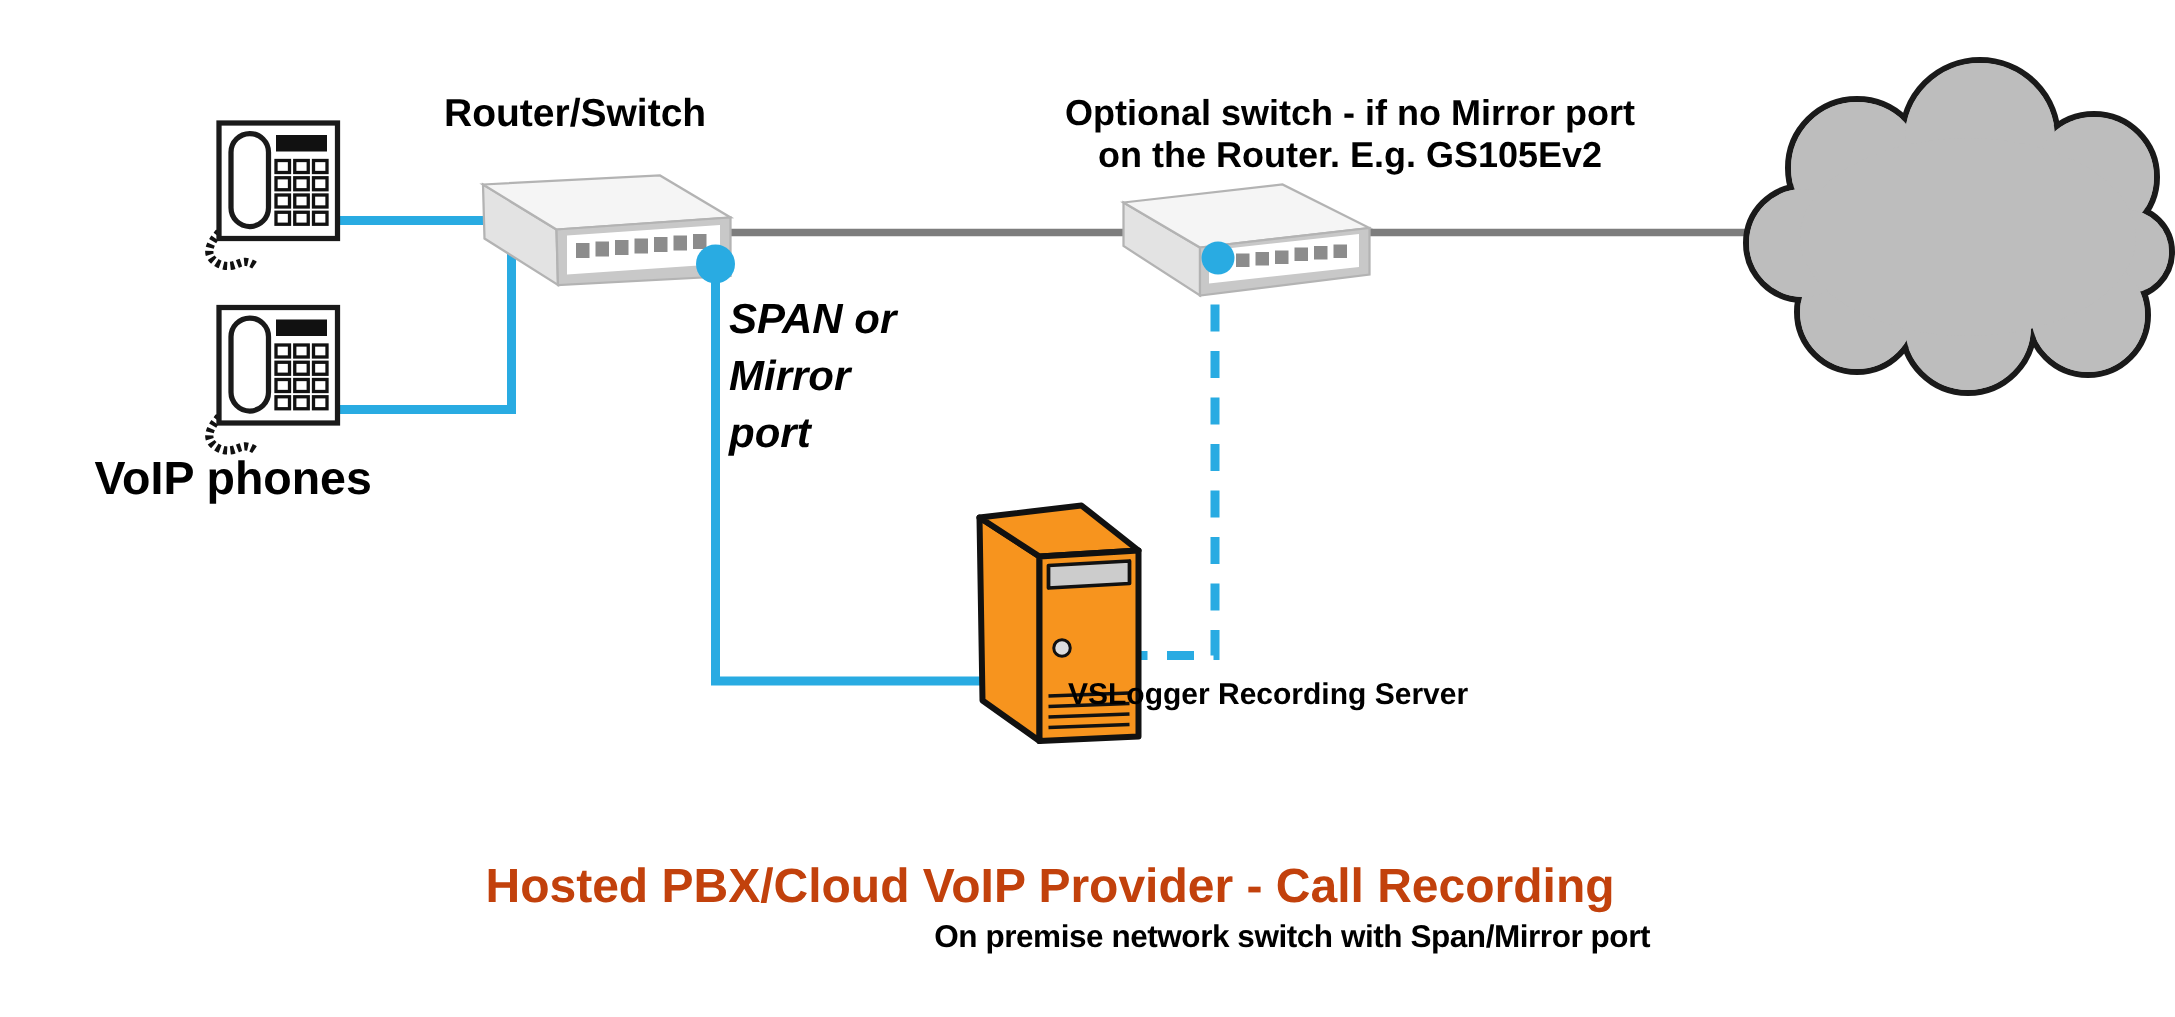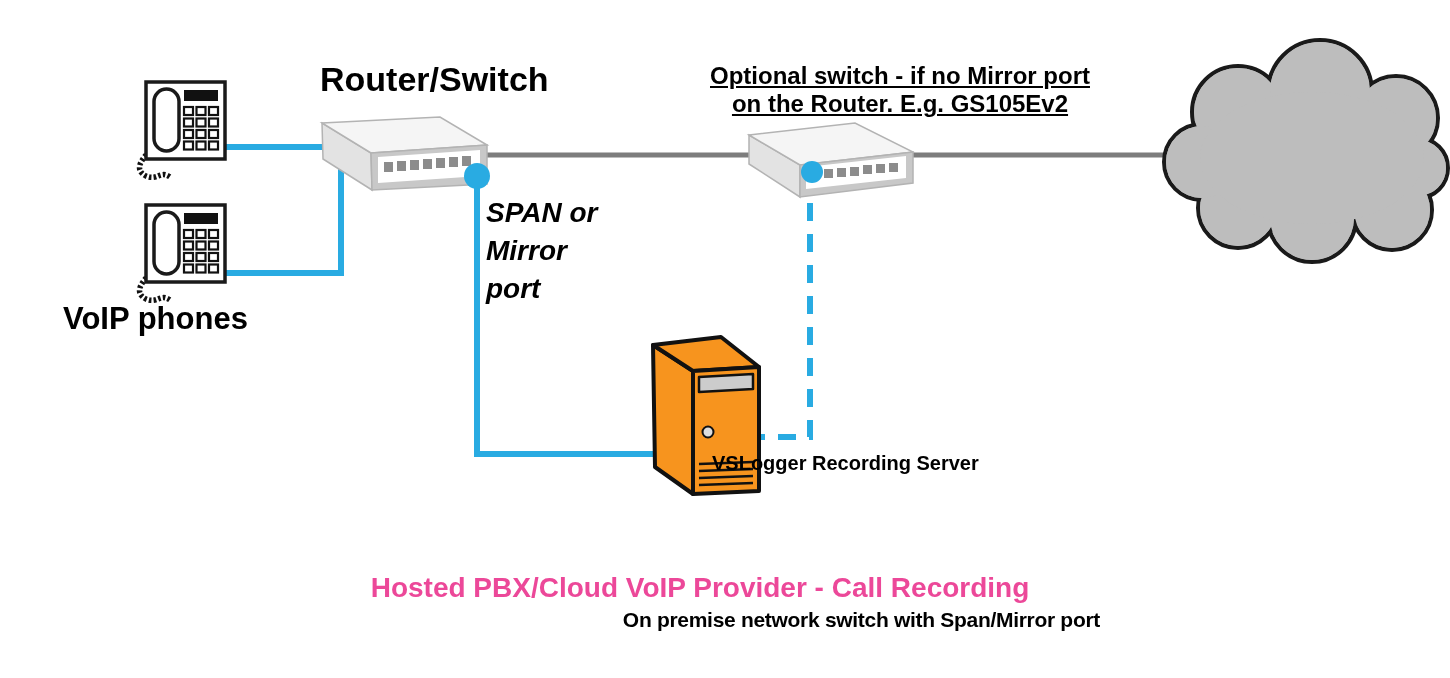--- a/index.html
+++ b/index.html
@@ -11,30 +11,30 @@
     overflow: hidden;
     font-family: "Liberation Sans", sans-serif;
   }
   #diagram-svg { position: absolute; left: 0; top: 0; }
   .lbl {
     position: absolute;
     color: #000;
     font-weight: bold;
     white-space: nowrap;
   }
-  .router-label    { left: 296px; top: 60px;  font-size: 34px; margin-left: 24px; }
+  .router-label    { left: 296px; top: 60px;  font-size: 26px; }
   .optswitch-label { left: 650px; top: 62px;  width: 500px; text-align: center;
-                     font-size: 24px; line-height: 28px; text-decoration: underline; }
+                     font-size: 24px; line-height: 28px; }
   .cloud-label     { left: 1163px; top: 140px; width: 278px; text-align: center;
                      font-size: 32px; }
   .voip-label      { left: 63px;  top: 301px; font-size: 31px; }
   .span-label      { left: 486px; top: 194px; font-size: 28px; line-height: 38px; font-style: italic; }
   .server-label    { left: 712px; top: 452px; font-size: 20px; }
   .caption { position: absolute; left: 300px; top: 572px; width: 800px; text-align: center; }
-  .caption-title    { color: #ec4899; font-size: 28px; font-weight: bold; white-space: nowrap; }
+  .caption-title    { color: #c2410c; font-size: 32px; font-weight: bold; white-space: nowrap; }
   .caption-subtitle { color: #000; font-size: 21px; font-weight: bold; margin-top: 4px;
                       letter-spacing: -0.3px; white-space: nowrap; text-align: right; }
 </style>
 </head>
 <body>
 
 <div id="stage">
 
   <svg id="diagram-svg" width="1450" height="678" viewBox="0 0 1450 678">
 

